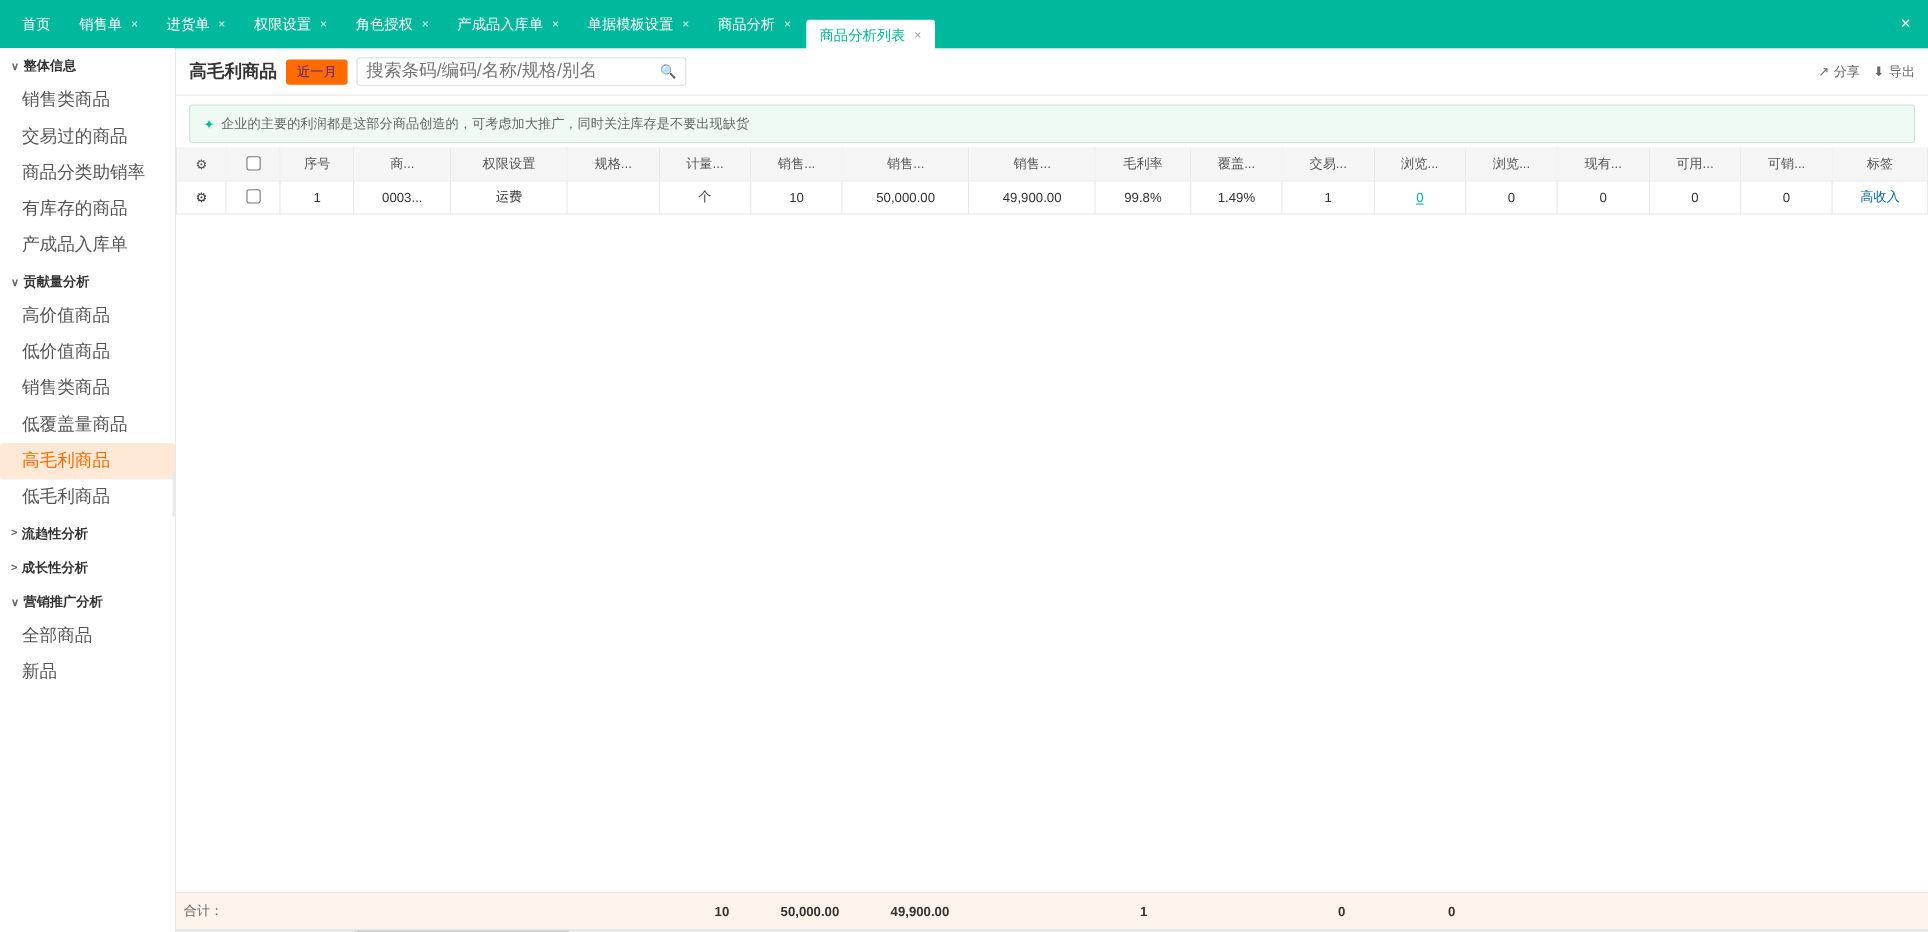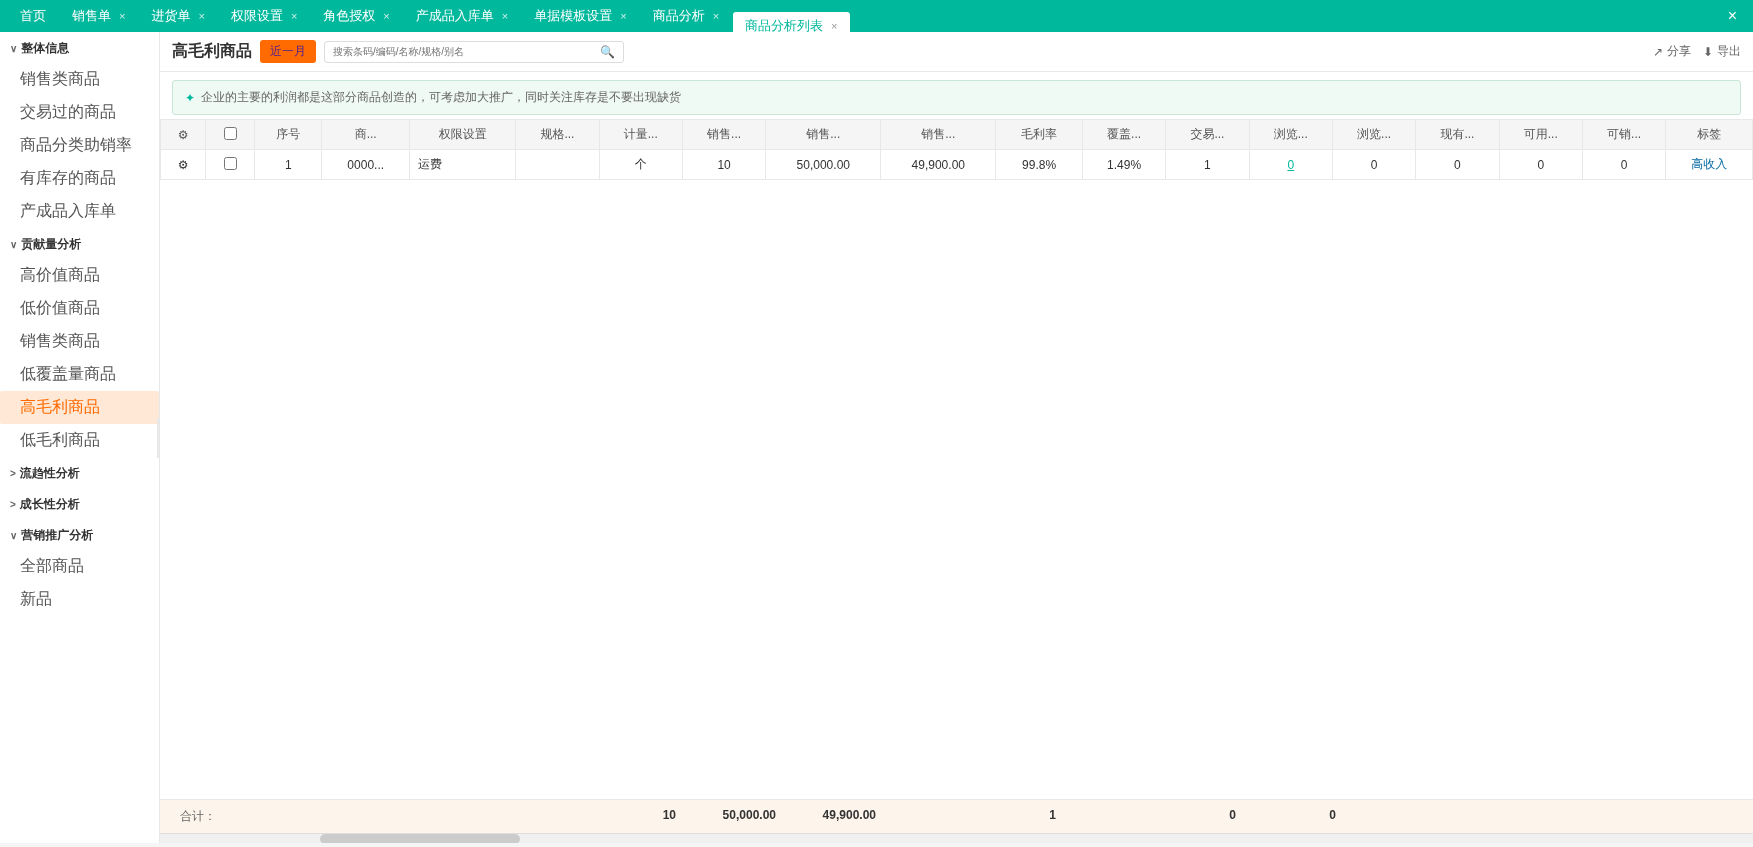--- a/index.html
+++ b/index.html
@@ -3,21 +3,21 @@
   <meta charset="utf-8">
   <style>
     * { box-sizing: border-box; margin: 0; padding: 0; }
     body { font-family: 'Microsoft YaHei', Arial, sans-serif; font-size: 12px; background: #f5f5f5; color: #333; overflow: hidden; }
 
     
     .top-nav {
       display: flex;
       align-items: center;
       background: #00b89c;
-      height: 32px;
+      height: 44px;
       padding: 0 8px;
       gap: 2px;
     }
     .top-nav-item {
       display: flex;
       align-items: center;
       padding: 0 12px;
       height: 28px;
       color: #fff;
       font-size: 13px;
@@ -142,21 +142,21 @@
       border: 1px solid #ddd;
       border-radius: 3px;
       padding: 3px 8px;
       gap: 4px;
       flex: 1;
       max-width: 300px;
     }
     .search-box input {
       border: none;
       outline: none;
-      font-size: 10px;
+      font-size: 16px;
       color: #b91c1c;
       width: 100%;
       background: transparent;
     }
     .header-actions {
       margin-left: auto;
       display: flex;
       gap: 12px;
       align-items: center;
     }
@@ -207,29 +207,30 @@
       top: 0;
       z-index: 2;
     }
     tbody tr td {
       border: 1px solid #e8e8e8;
       padding: 6px 8px;
       text-align: center;
       white-space: nowrap;
       color: #333;
     }
-    td.text-left { text-align: left; }
+    td.text-left { text-align: center; }
     td a { color: #00b89c; text-decoration: underline; }
 
     
     .table-footer {
       background: #fdf5ec;
       border-top: 1px solid #e8e8e8;
-      padding: 8px 20px;
-      display: flex;
+      padding: 8px 7px;
+      display: flex;
+      align-items: center;
       font-size: 12px;
       flex-shrink: 0;
       gap: 20px;
     }
     .footer-label { color: #666; }
     .footer-value { color: #333; font-weight: bold; min-width: 80px; text-align: right; }
 
     
     .scroll-bar-area {
       height: 10px;
@@ -354,21 +355,21 @@
               <th>可用...</th>
               <th>可销...</th>
               <th>标签</th>
             </tr>
         </thead>
         <tbody id="table-body">
             <tr>
               <td><span>⚙</span></td>
               <td><input type="checkbox" style=""></td>
               <td>1</td>
-              <td>0000...</td>
+              <td>0003...</td>
               <td class="text-left">运费</td>
               <td></td>
               <td>个</td>
               <td>10</td>
               <td>50,000.00</td>
               <td>49,900.00</td>
               <td>99.8%</td>
               <td>1.49%</td>
               <td>1</td>
               <td><a href="#">0</a></td>

